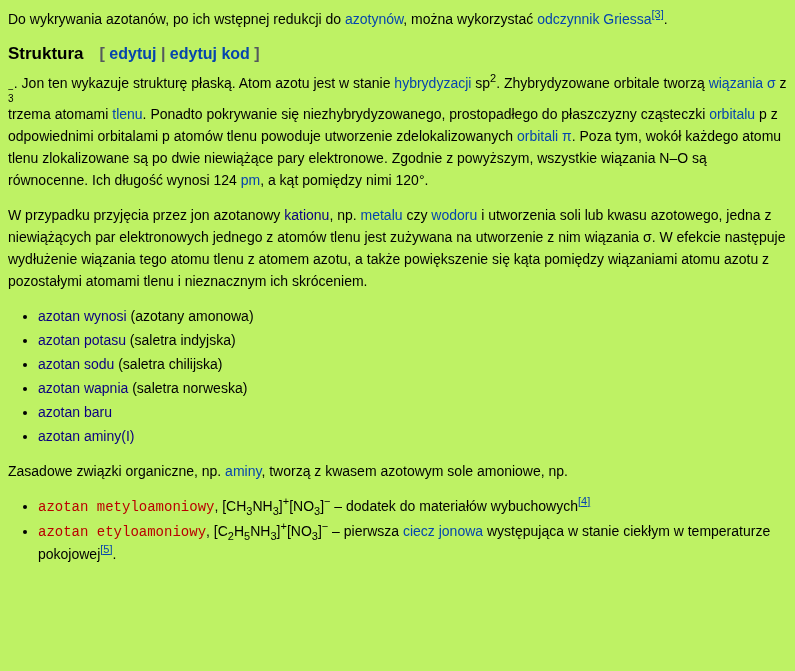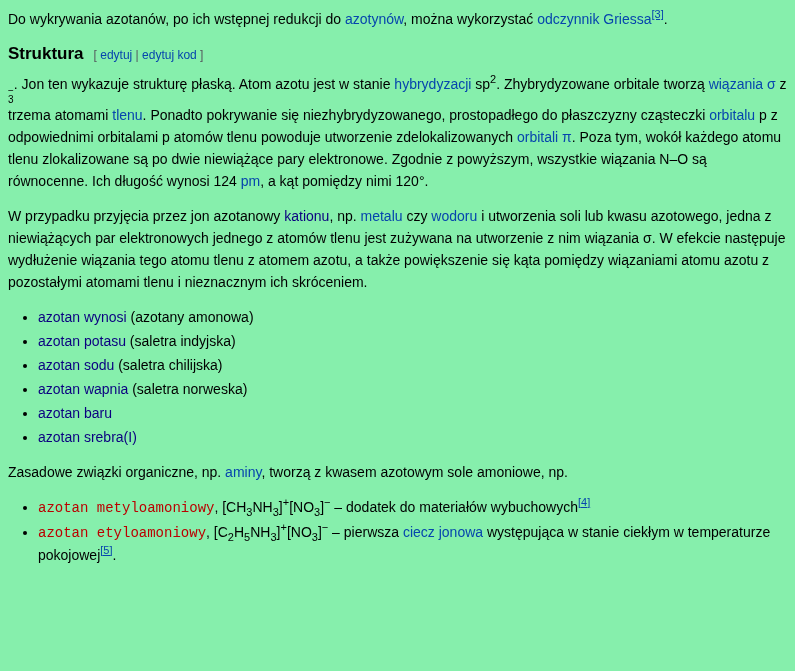--- a/index.html
+++ b/index.html
@@ -2,42 +2,42 @@
 <html><head>
 <meta charset="utf-8">
 <style>
   html,body{margin:0;padding:0;background:#fff;}
   body{
     font-family:"Liberation Sans","DejaVu Sans",sans-serif;
     font-size:14px;color:#000;line-height:22px;
   }
   .page{
     width:795px;height:671px;box-sizing:border-box;
-    padding:8px 8px 0 8px;overflow:hidden;background:#86efac;
+    padding:8px 8px 0 8px;overflow:hidden;background:#bef264;
   }
   p{margin:0 0 13px 0;}
   a.lnk{color:#0645ad;text-decoration:none;cursor:pointer;}
   a.lnk.visited{color:#0b0080;}
   a.lnk.red{color:#ba0000;font-family:Liberation Mono, monospace;}
   sub,sup{font-size:11px;line-height:0;}
   sup.ref a{color:#0645ad;}
   h2,h3{margin:0;}
   h3.sect{
     font-size:17px;font-weight:bold;line-height:22px;
     margin:13px 0 7px 0;
   }
   h2.sect{
     font-family:"Liberation Serif","DejaVu Serif",serif;
     font-weight:normal;font-size:26px;line-height:32px;
     border-bottom:1px solid #a2a9b1;padding-bottom:3px;
     margin:13px 0 12px 0;
   }
   .editsection{
     font-family:"Liberation Sans","DejaVu Sans",sans-serif;
-    font-size:12px;font-weight:normal;margin-left:10px;
+    font-size:16px;font-weight:bold;margin-left:16px;
     letter-spacing:0;
   }
   .editsection .bracket,.editsection .divider{color:#54595d;}
   .editsection a{color:#0645ad;text-decoration:none;cursor:pointer;}
   ul{margin:0 0 13px 30px;padding:0;list-style:disc;}
   li{margin:0 0 2px 0;line-height:22px;}
   .stack{
     display:inline-flex;flex-direction:column;
     vertical-align:-0.45em;font-size:10px;line-height:9px;
     text-align:left;
@@ -60,21 +60,21 @@
       </span><span>. Jon ten wykazuje strukturę płaską. Atom azotu jest w stanie </span><a href="#" class="lnk">hybrydyzacji</a><span> sp</span><sup>2</sup><span>. Zhybrydyzowane orbitale tworzą </span><a href="#" class="lnk">wiązania σ</a><span> z trzema atomami </span><a href="#" class="lnk">tlenu</a><span>. Ponadto pokrywanie się niezhybrydyzowanego, prostopadłego do płaszczyzny cząsteczki </span><a href="#" class="lnk">orbitalu</a><span> p z odpowiednimi orbitalami p atomów tlenu powoduje utworzenie zdelokalizowanych </span><a href="#" class="lnk">orbitali π</a><span>. Poza tym, wokół każdego atomu tlenu zlokalizowane są po dwie niewiążące pary elektronowe. Zgodnie z powyższym, wszystkie wiązania N–O są równocenne. Ich długość wynosi 124 </span><a href="#" class="lnk">pm</a><span>, a kąt pomiędzy nimi 120°.</span></p>
   <p><span>W przypadku przyjęcia przez jon azotanowy </span><a href="#" class="lnk visited">kationu</a><span>, np. </span><a href="#" class="lnk">metalu</a><span> czy </span><a href="#" class="lnk">wodoru</a><span> i utworzenia soli lub kwasu azotowego, jedna z niewiążących par elektronowych jednego z atomów tlenu jest zużywana na utworzenie z nim wiązania σ. W efekcie następuje wydłużenie wiązania tego atomu tlenu z atomem azotu, a także powiększenie się kąta pomiędzy wiązaniami atomu azotu z pozostałymi atomami tlenu i nieznacznym ich skróceniem.</span></p>
 
 
   <ul>
       <li><a href="#" class="lnk visited">azotan wynosi</a><span> (azotany amonowa)</span></li>
       <li><a href="#" class="lnk visited">azotan potasu</a><span> (saletra indyjska)</span></li>
       <li><a href="#" class="lnk visited">azotan sodu</a><span> (saletra chilijska)</span></li>
       <li><a href="#" class="lnk visited">azotan wapnia</a><span> (saletra norweska)</span></li>
       <li><a href="#" class="lnk visited">azotan baru</a></li>
-      <li><a href="#" class="lnk visited">azotan srebra(I)</a></li>
+      <li><a href="#" class="lnk visited">azotan aminy(I)</a></li>
     </ul>
 
 
 
   <p><span>Zasadowe związki organiczne, np. </span><a href="#" class="lnk">aminy</a><span>, tworzą z kwasem azotowym sole amoniowe, np.</span></p>
 
   <ul>
       <li><a href="#" class="lnk red">azotan metyloamoniowy</a><span>, [CH</span><sub>3</sub><span>NH</span><sub>3</sub><span>]</span><sup>+</sup><span>[NO</span><sub>3</sub><span>]</span><sup>−</sup><span> – dodatek do materiałów wybuchowych</span><sup class="ref"><a href="#">[4]</a></sup></li>
       <li><a href="#" class="lnk red">azotan etyloamoniowy</a><span>, [C</span><sub>2</sub><span>H</span><sub>5</sub><span>NH</span><sub>3</sub><span>]</span><sup>+</sup><span>[NO</span><sub>3</sub><span>]</span><sup>−</sup><span> – pierwsza </span><a href="#" class="lnk">ciecz jonowa</a><span> występująca w stanie ciekłym w temperaturze pokojowej</span><sup class="ref"><a href="#">[5]</a></sup><span>.</span></li>
     </ul>

